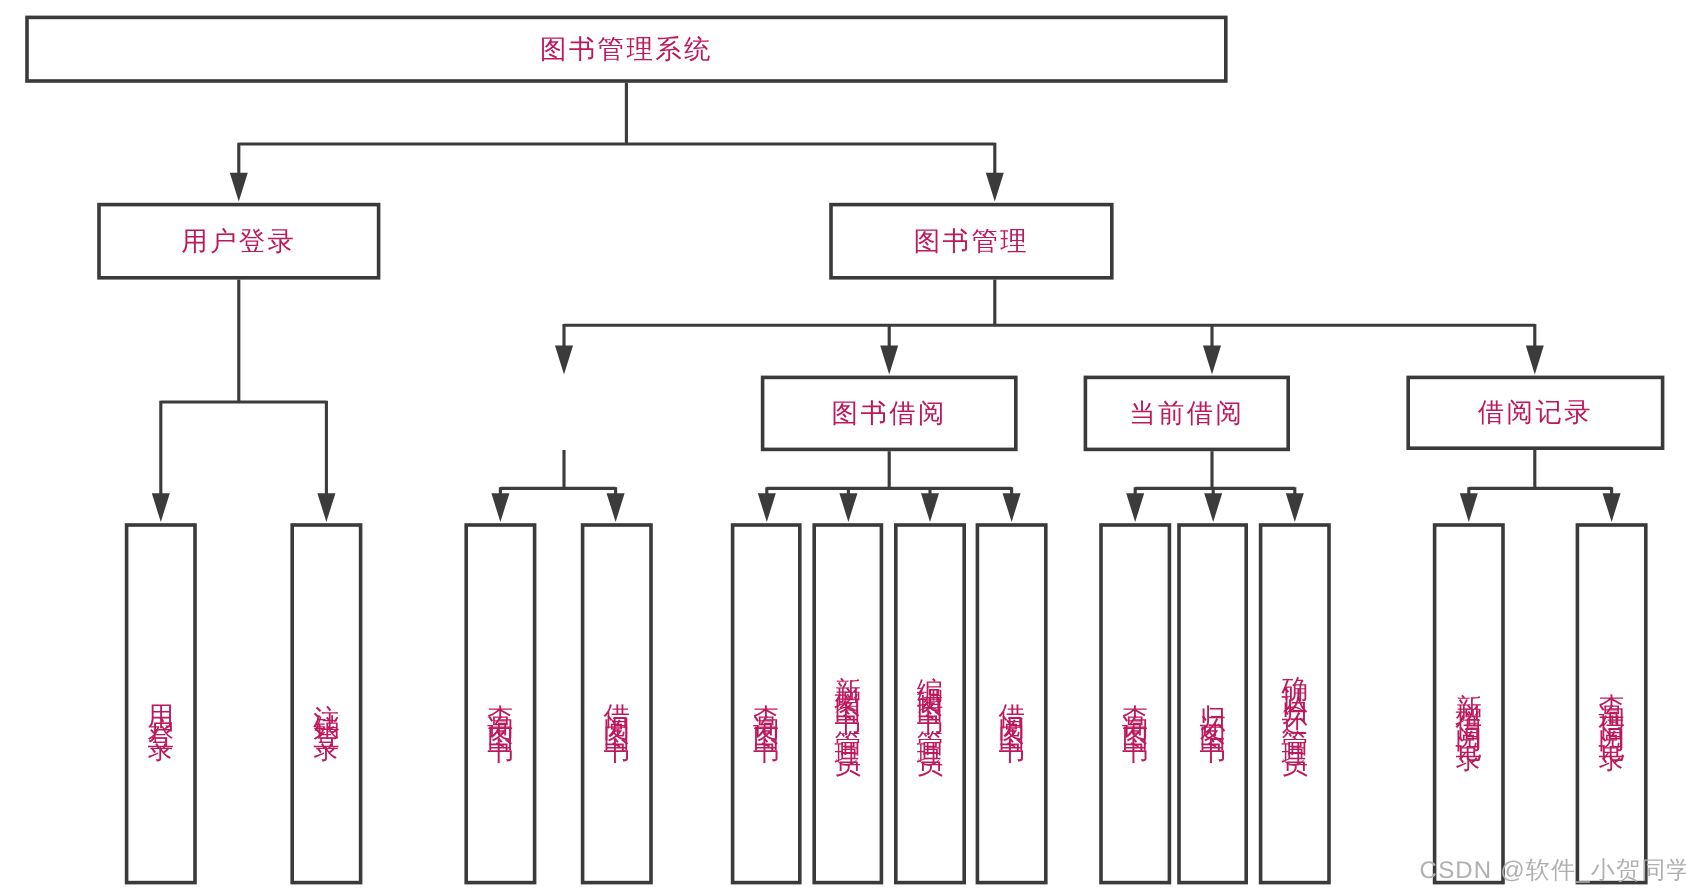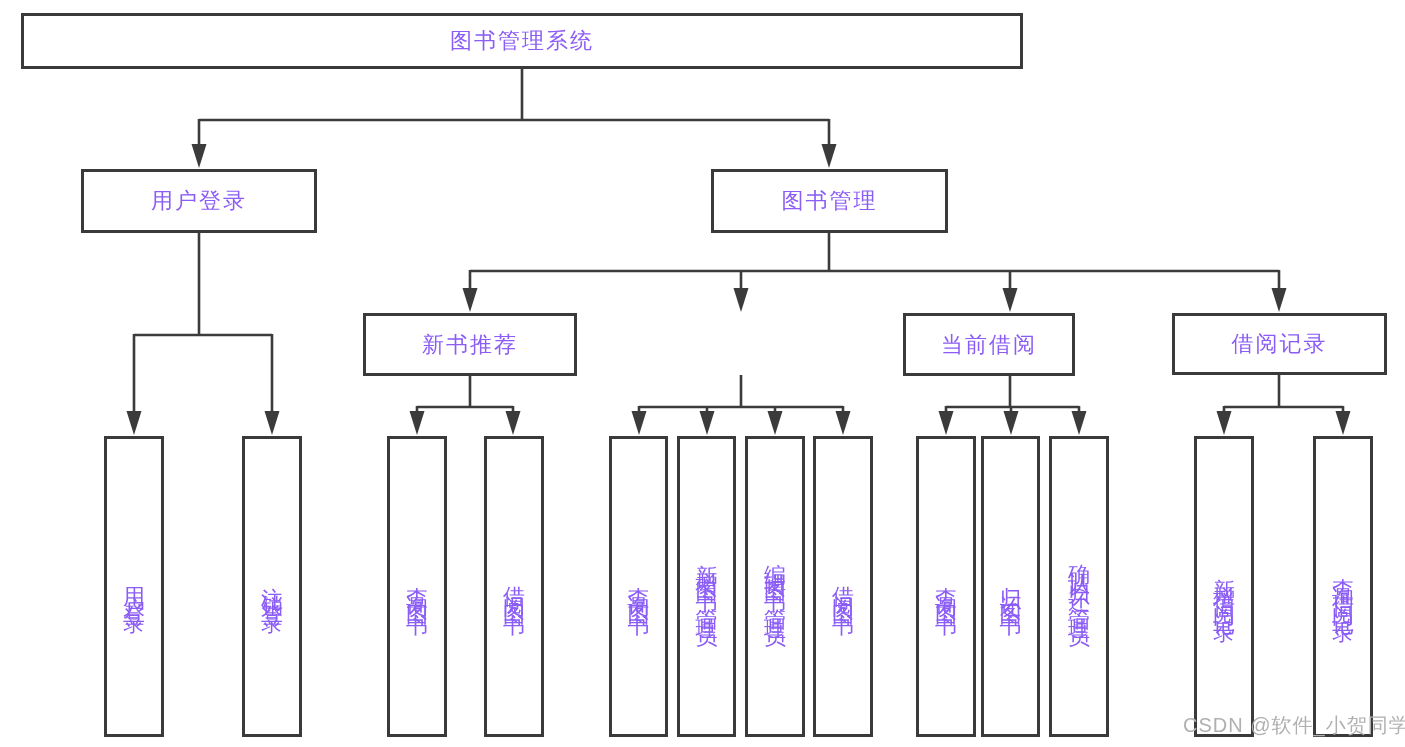--- a/index.html
+++ b/index.html
@@ -16,21 +16,21 @@
     box-sizing:border-box;
     border:3px solid #3a3a3a;
     background:#ffffff;
     display:flex;
     align-items:center;
     justify-content:center;
     z-index:2;
   }
   .lbl{
     font-size:22px;
-    color:#8b5cf6;
+    color:#be185d;
     letter-spacing:2px;
     white-space:nowrap;
   }
   .v .lbl{
     writing-mode:vertical-rl;
     text-orientation:mixed;
     letter-spacing:9px;
     line-height:1;
     white-space:normal;
   }
@@ -83,26 +83,26 @@
     </g>
   </svg>
 
   <div class="box h" style="left:21px;top:13px;width:1002px;height:56px">
     <span class="lbl">图书管理系统</span>
   </div>
 
   <div class="box h" style="left:81px;top:169px;width:236px;height:64px">
     <span class="lbl">用户登录</span>
   </div>
-  <div class="box h" style="left:711px;top:169px;width:237px;height:64px">
+  <div class="box h" style="left:691px;top:169px;width:237px;height:64px">
     <span class="lbl">图书管理</span>
   </div>
 
-  <div class="box h" style="left:363px;top:313px;width:214px;height:63px">
-    <span class="lbl">新书推荐</span>
+  <div class="box h" style="left:634px;top:313px;width:214px;height:63px">
+    <span class="lbl">图书借阅</span>
   </div>
   <div class="box h" style="left:903px;top:313px;width:172px;height:63px">
     <span class="lbl">当前借阅</span>
   </div>
   <div class="box h" style="left:1172px;top:313px;width:215px;height:62px">
     <span class="lbl">借阅记录</span>
   </div>
 
   <div class="box v" style="left:104px;top:436px;width:60px;height:301px">
     <span class="lbl">用户登录</span>

